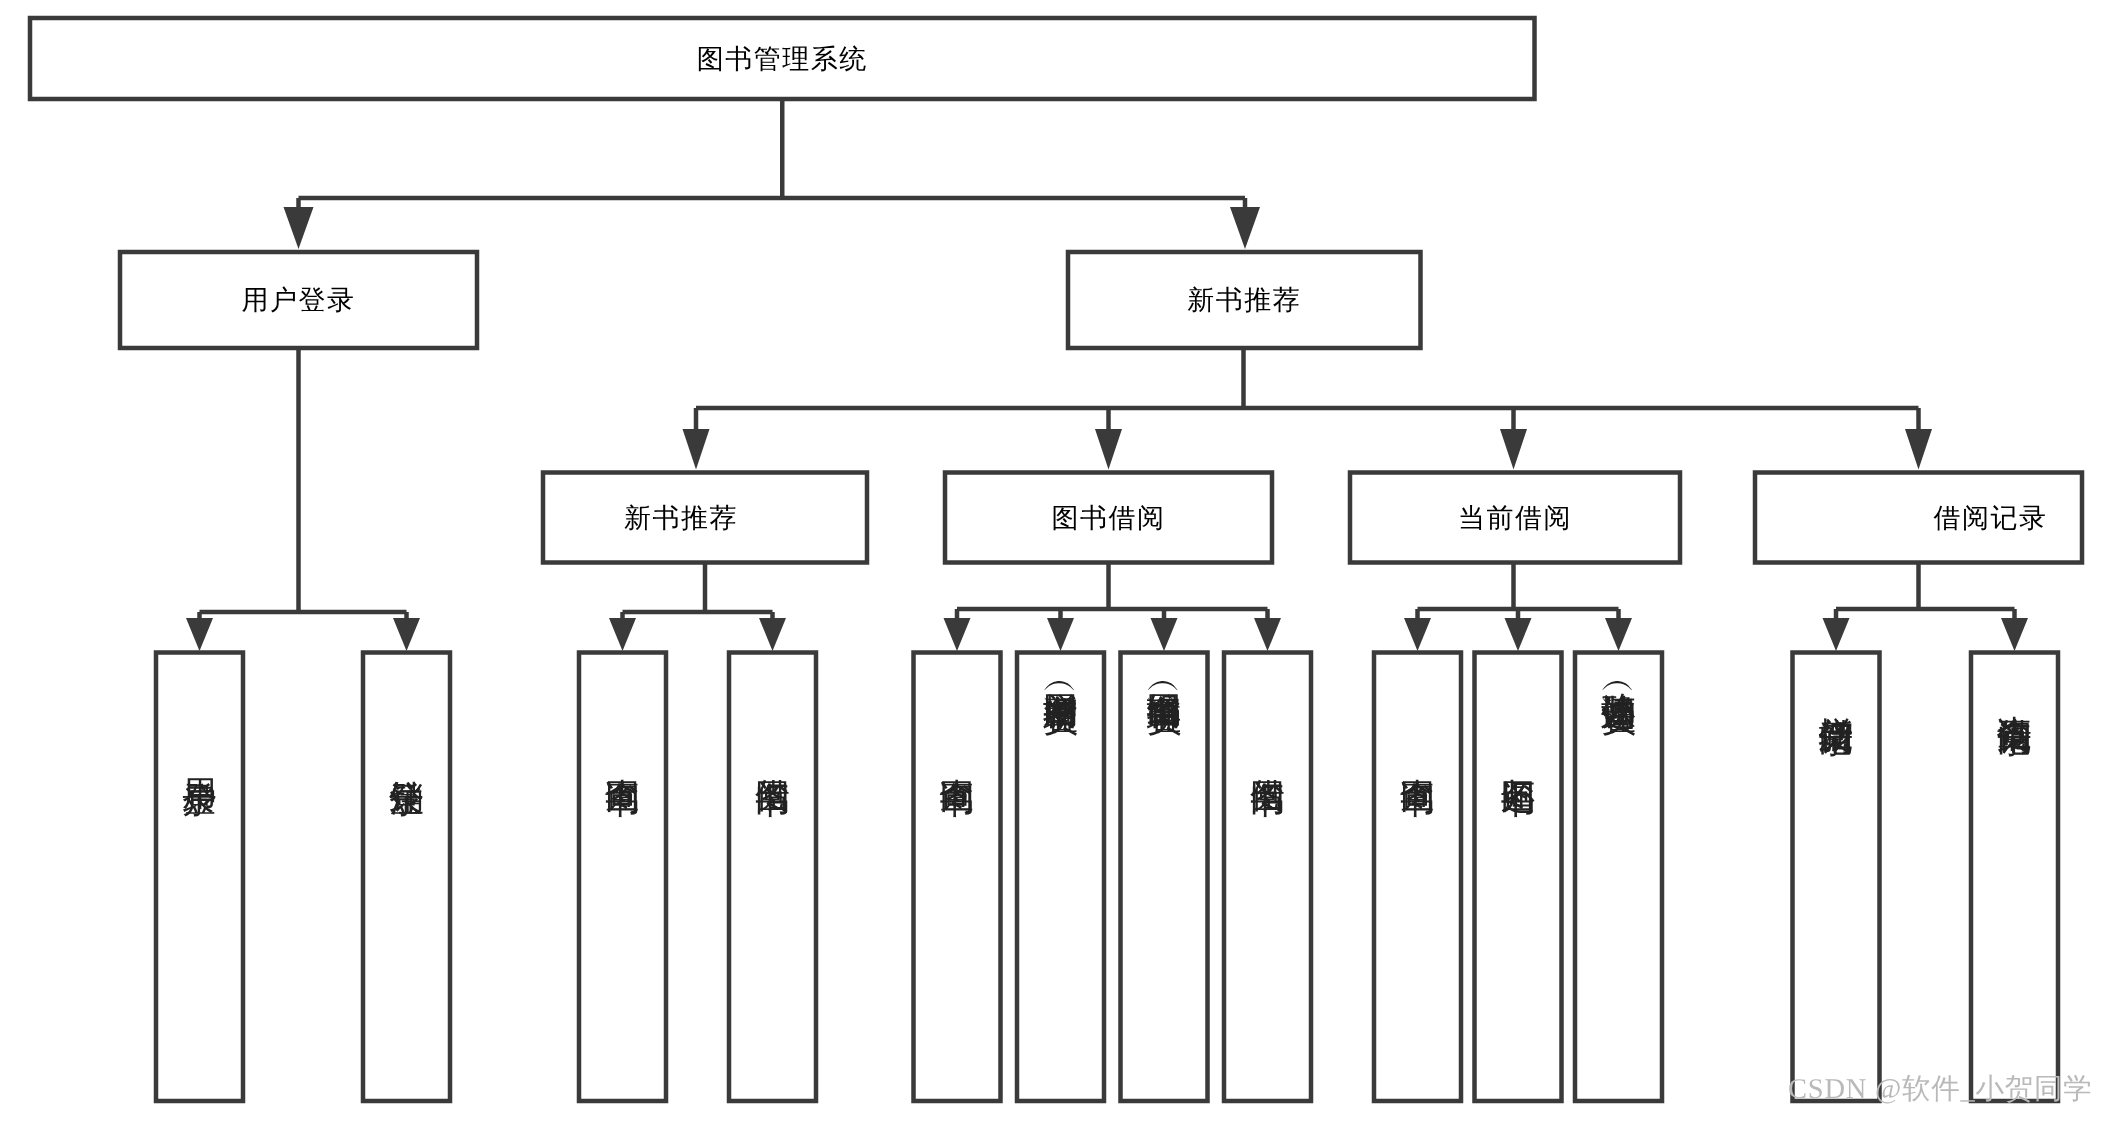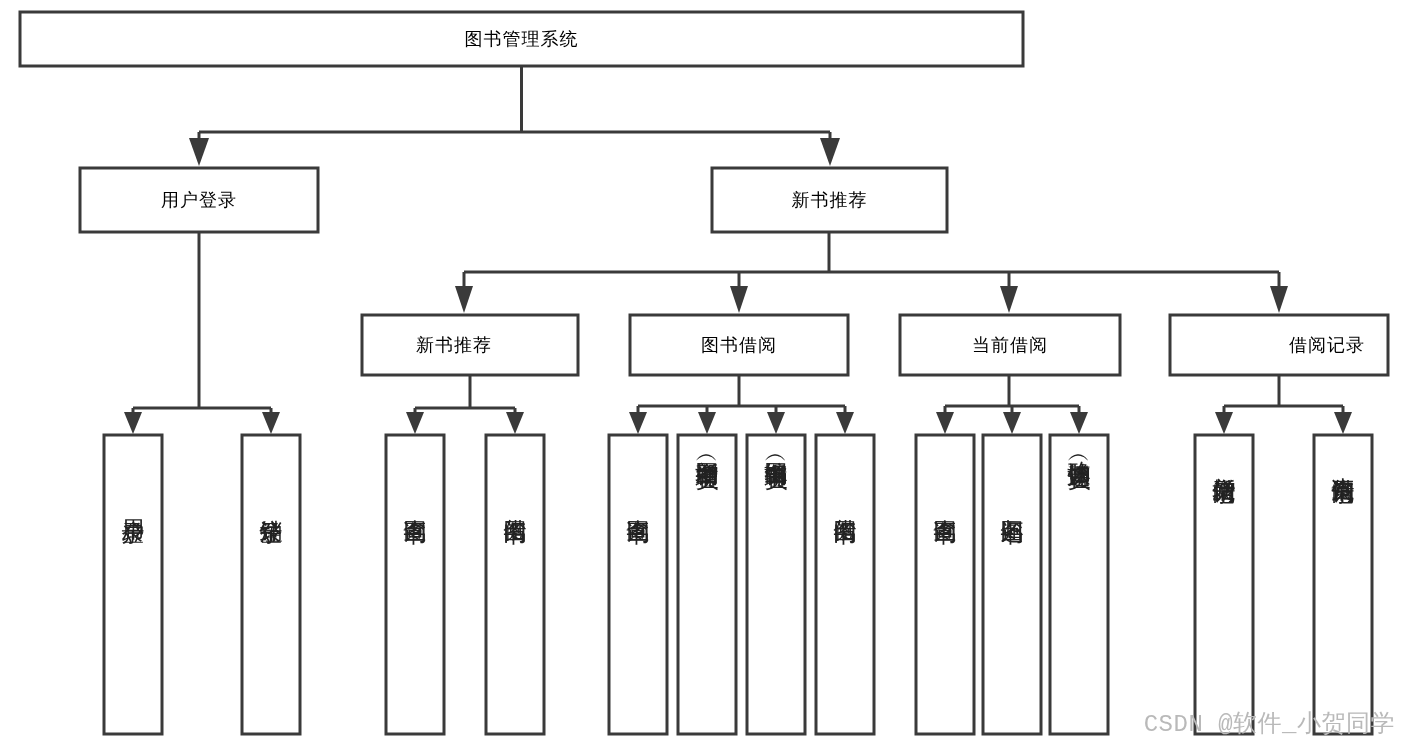--- a/index.html
+++ b/index.html
@@ -69,22 +69,22 @@
     font-family: "Liberation Sans", "DejaVu Sans", sans-serif;
     font-size: 18px;
     color: #000000;
     letter-spacing: 1px;
     white-space: nowrap;
   }
   #watermark {
     position: absolute;
     right: 10px;
     bottom: 8px;
-    font-family: Liberation Mono, monospace;
-    font-size: 24px;
+    font-family: Liberation Serif, serif;
+    font-size: 19px;
     color: #b9b9b9;
     letter-spacing: 0.5px;
     white-space: nowrap;
   }
 </style>
 </head>
 <body>
 
 <div id="diagram-root">
 

